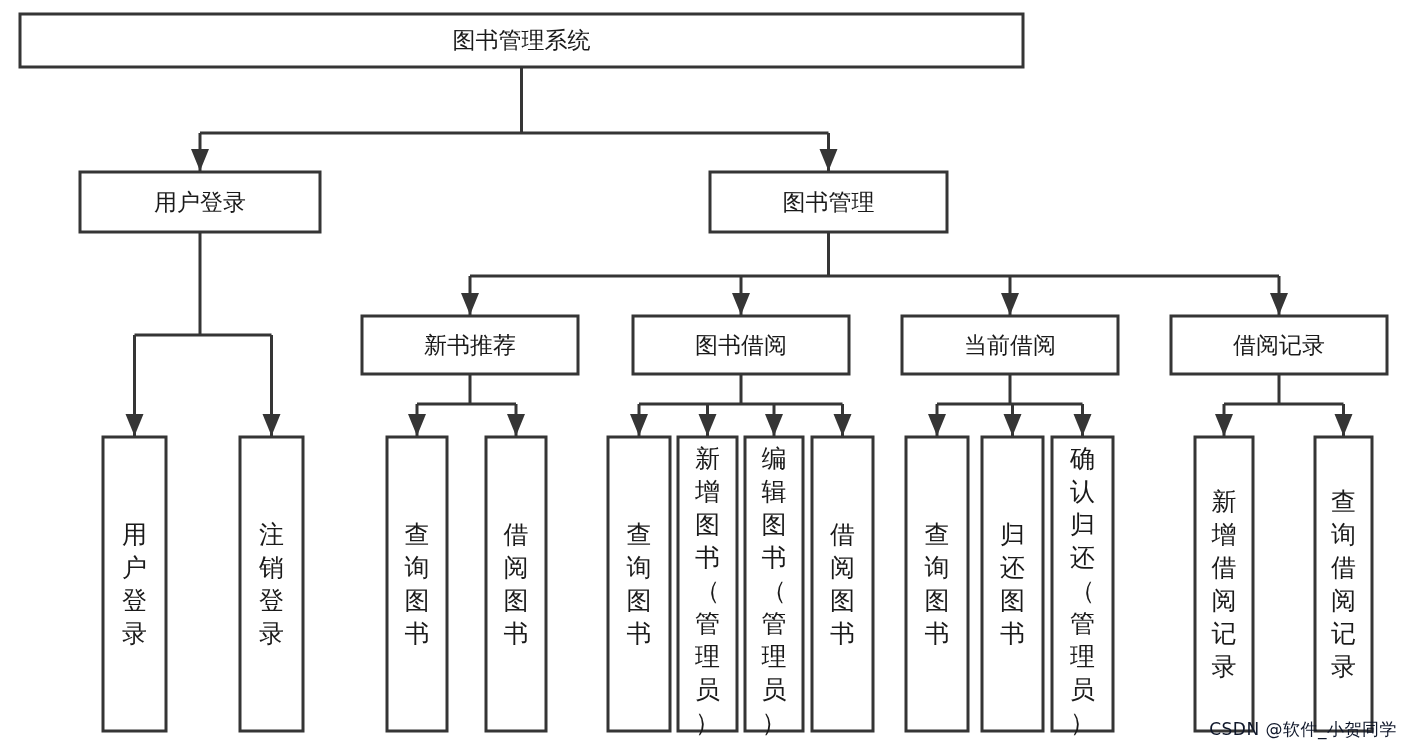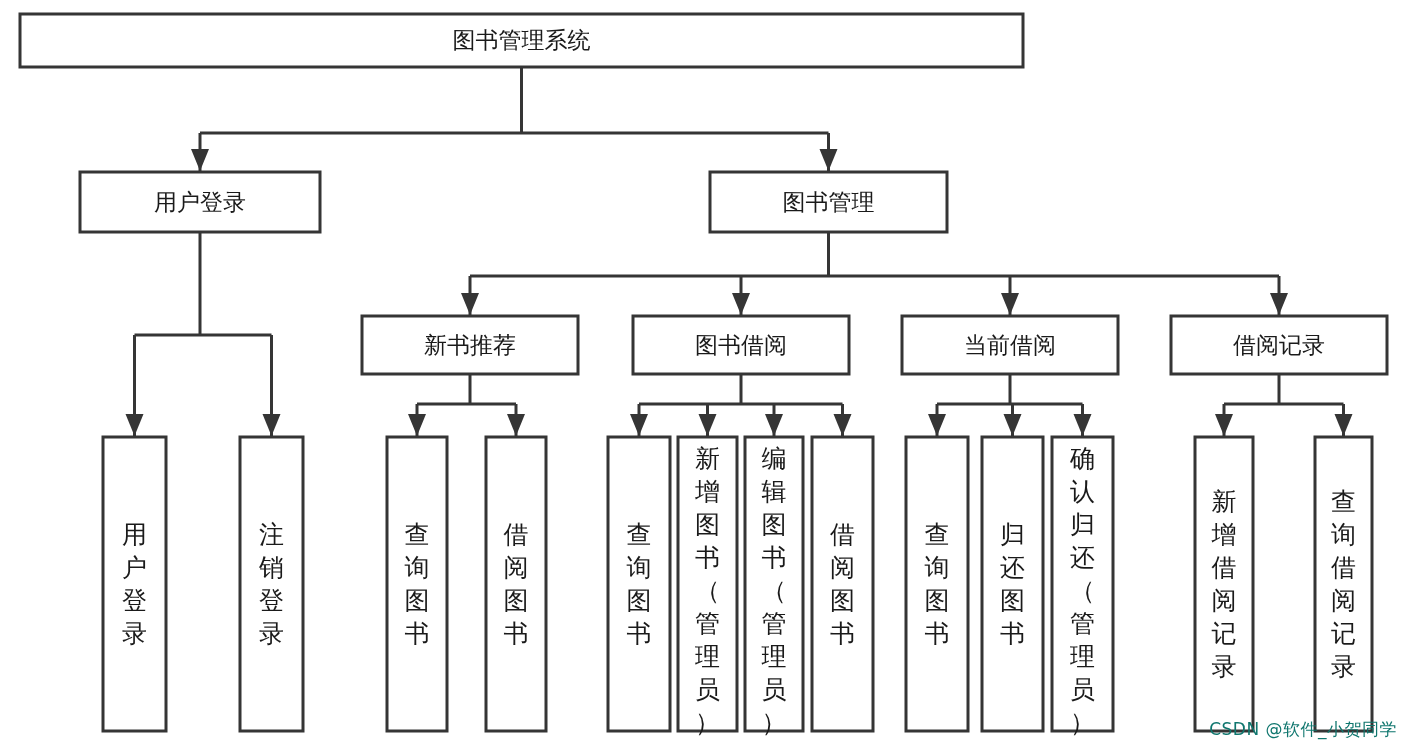--- a/index.html
+++ b/index.html
@@ -54,21 +54,21 @@
     font-family: "DejaVu Sans", "Liberation Sans", sans-serif;
     font-size: 25px;
     text-anchor: middle;
   }
   .watermark-text {
     position: absolute;
     right: 8px;
     bottom: 6px;
     font-family: "DejaVu Sans", "Liberation Sans", sans-serif;
     font-size: 17px;
-    color: #0f766e;
+    color: #0f172a;
     letter-spacing: 0.5px;
     white-space: nowrap;
     user-select: none;
   }
 </style>
 </head>
 <body>
 
 <div id="diagram-root">
   <svg id="diagram-svg" viewBox="0 0 1405 747">

